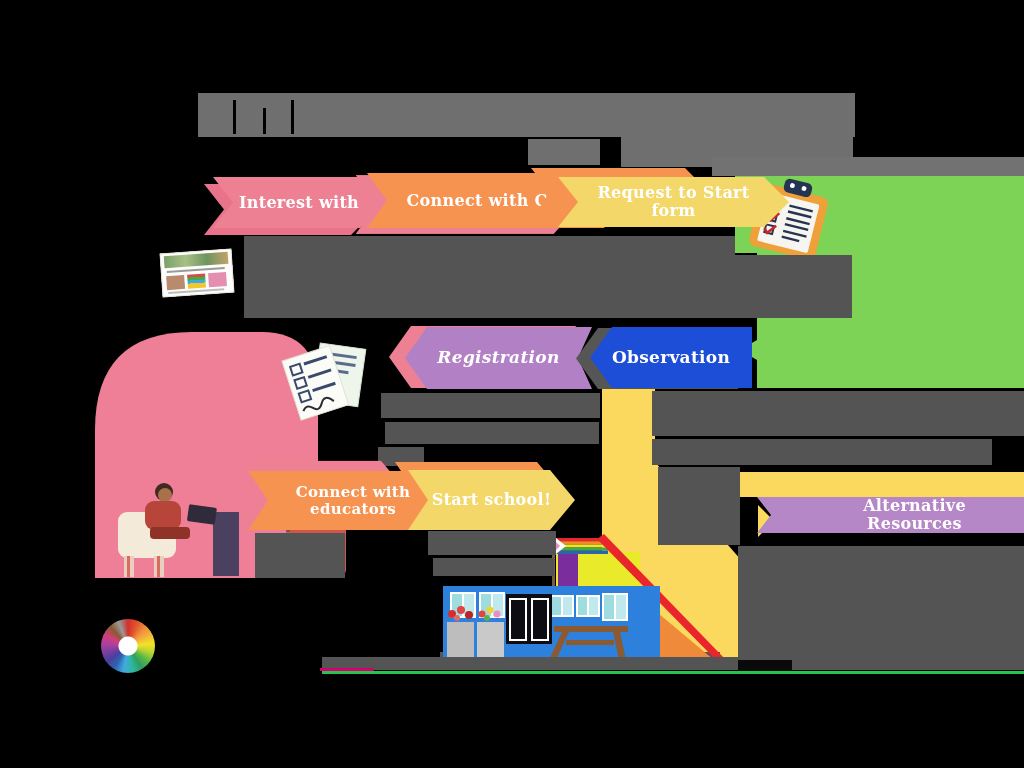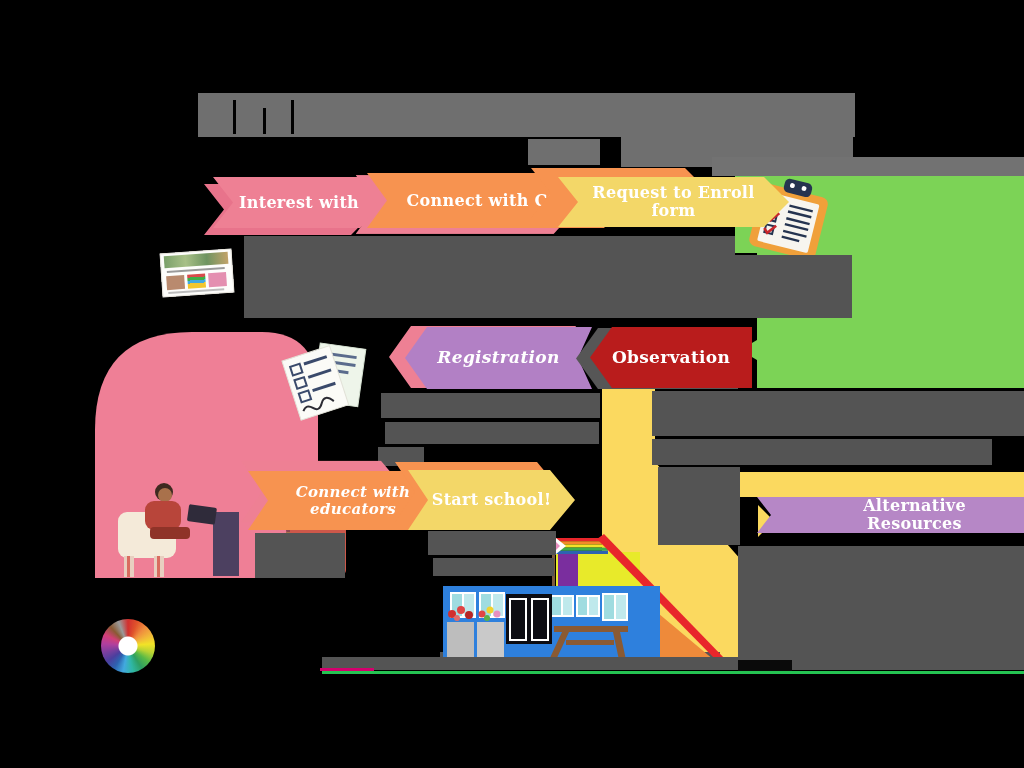--- a/index.html
+++ b/index.html
@@ -233,41 +233,41 @@
   <div class="arr" style="left:367px;top:173px;width:210px;height:55px">
     <div class="sh clip-r" style="transform: translate(-4px, 4px) scale(1.07); background: rgb(238, 128, 148);"></div>
     <div class="bd clip-r lab2" style="background: rgb(247, 147, 80);">
         <span>Connect with CSWS</span>
       </div>
   </div>
 
   <div class="arr" style="left:558px;top:177px;width:179px;height:50px">
     <div class="sh clip-r" style="transform: translate(-27px, -9px); background: rgb(247, 147, 80);"></div>
     <div class="bd clip-r lab2" style="background: rgb(243, 215, 104);">
-        <span>Request to Enroll form</span>
+        <span>Request to Start form</span>
       </div>
   </div>
 
   <div class="arr" style="left:405px;top:327px;width:187px;height:62px">
     <div class="sh clip-l" style="transform: translate(-16px, -1px); background: rgb(238, 128, 148);"></div>
     <div class="bd clip-l" style="font-size: 17px; background: rgb(178, 128, 197);">
         <span>Registration</span>
       </div>
   </div>
 
   <div class="arr" style="left:590px;top:327px;width:162px;height:61px">
     <div class="sh clip-lf" style="transform: translate(-14px, 1px); background: rgb(86, 86, 86);"></div>
-    <div class="bd clip-lf" style="font-size: 17px; background: #b91c1c;">
+    <div class="bd clip-lf" style="font-size: 17px; background: #1d4ed8;">
         <span>Observation</span>
       </div>
   </div>
 
   <div class="arr" style="left:248px;top:471px;width:158px;height:59px">
     <div class="sh clip-r" style="transform: translate(-3px, -9px) scale(1.05); background: rgb(238, 128, 148);"></div>
-    <div class="bd clip-r lab2" style="font-size: 15px; background: rgb(247, 147, 80); font-style: italic;">
+    <div class="bd clip-r lab2" style="font-size: 15px; background: rgb(247, 147, 80);">
         <span>Connect with educators</span>
       </div>
   </div>
 
   <div class="arr" style="left:408px;top:470px;width:167px;height:60px">
     <div class="sh clip-r" style="transform: translate(-13px, -8px); background: rgb(247, 147, 80);"></div>
     <div class="bd clip-r" style="background: rgb(243, 215, 104); justify-content: center;">
         <span>Start school!</span>
       </div>
   </div>

